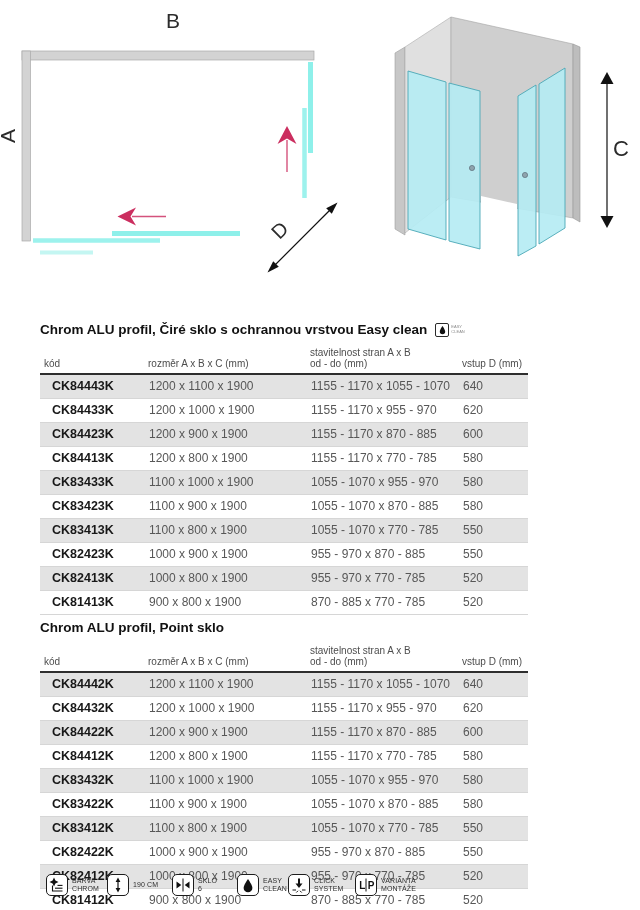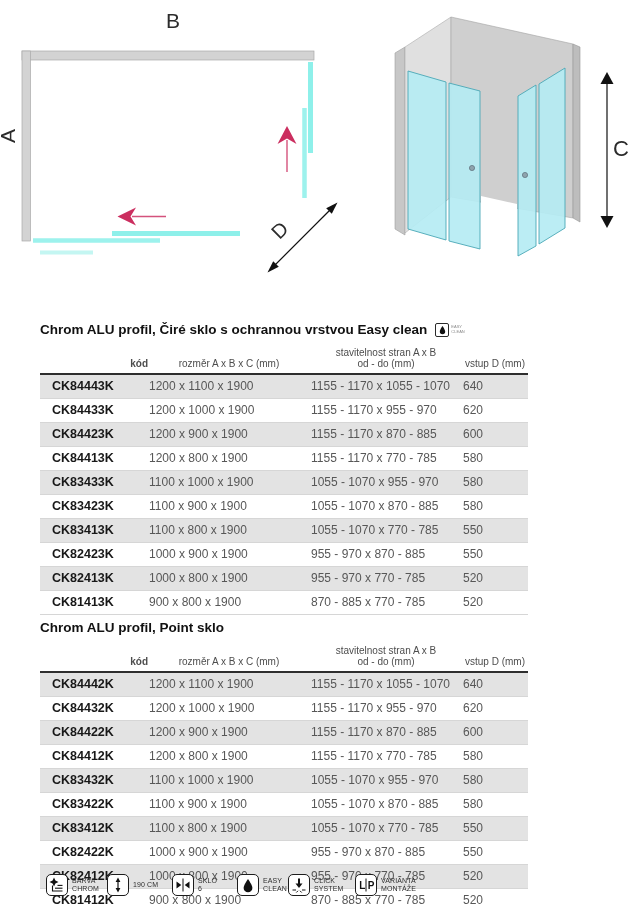--- a/index.html
+++ b/index.html
@@ -14,22 +14,22 @@
              display:flex;align-items:center;gap:8px;white-space:nowrap;}
   .ec-badge{display:inline-flex;align-items:center;gap:2px;}
   .ec-box{width:12px;height:12px;border:1px solid #2a2a2a;border-radius:2px;
           display:flex;align-items:center;justify-content:center;background:#fff;}
   .ec-txt{display:flex;flex-direction:column;font-size:4px;line-height:4.5px;
           font-weight:normal;color:#8a8a8a;letter-spacing:0;}
   table{width:100%;border-collapse:collapse;table-layout:fixed;margin-top:9px;}
   col.c0{width:108px;} col.c1{width:162px;} col.c2{width:152px;} col.c3{width:66px;}
   thead th{font-weight:normal;font-size:10px;color:#4d4d4d;line-height:10.5px;
            padding:2px 0 4px 0;border-bottom:2px solid #2e2e2e;vertical-align:bottom;}
-  thead th.h0{text-align:right;padding-left:4px;font-weight:bold;}
-  thead th.h1,thead th.h2,thead th.h3{text-align:center;margin-top:40px;}
+  thead th.h0{text-align:left;padding-left:4px;}
+  thead th.h1,thead th.h2,thead th.h3{text-align:left;margin-top:40px;}
   tbody td{height:21px;line-height:21px;font-size:12px;color:#575757;
            border-bottom:1px solid #d6d6d6;white-space:nowrap;overflow:hidden;}
   tbody td.c0{font-weight:bold;color:#181818;font-size:12.5px;text-align:left;padding-left:12px;}
   tbody td.c1,tbody td.c2,tbody td.c3{}
   tbody tr:nth-child(odd){background:#e3e3e3;}
 
   
   .foot-item{position:absolute;top:874px;display:flex;align-items:center;gap:4px;}
   .icon-box{width:22px;height:22px;border:1.6px solid #1c1c1c;border-radius:5px;
             box-sizing:border-box;display:flex;align-items:center;justify-content:center;background:#fff;}

